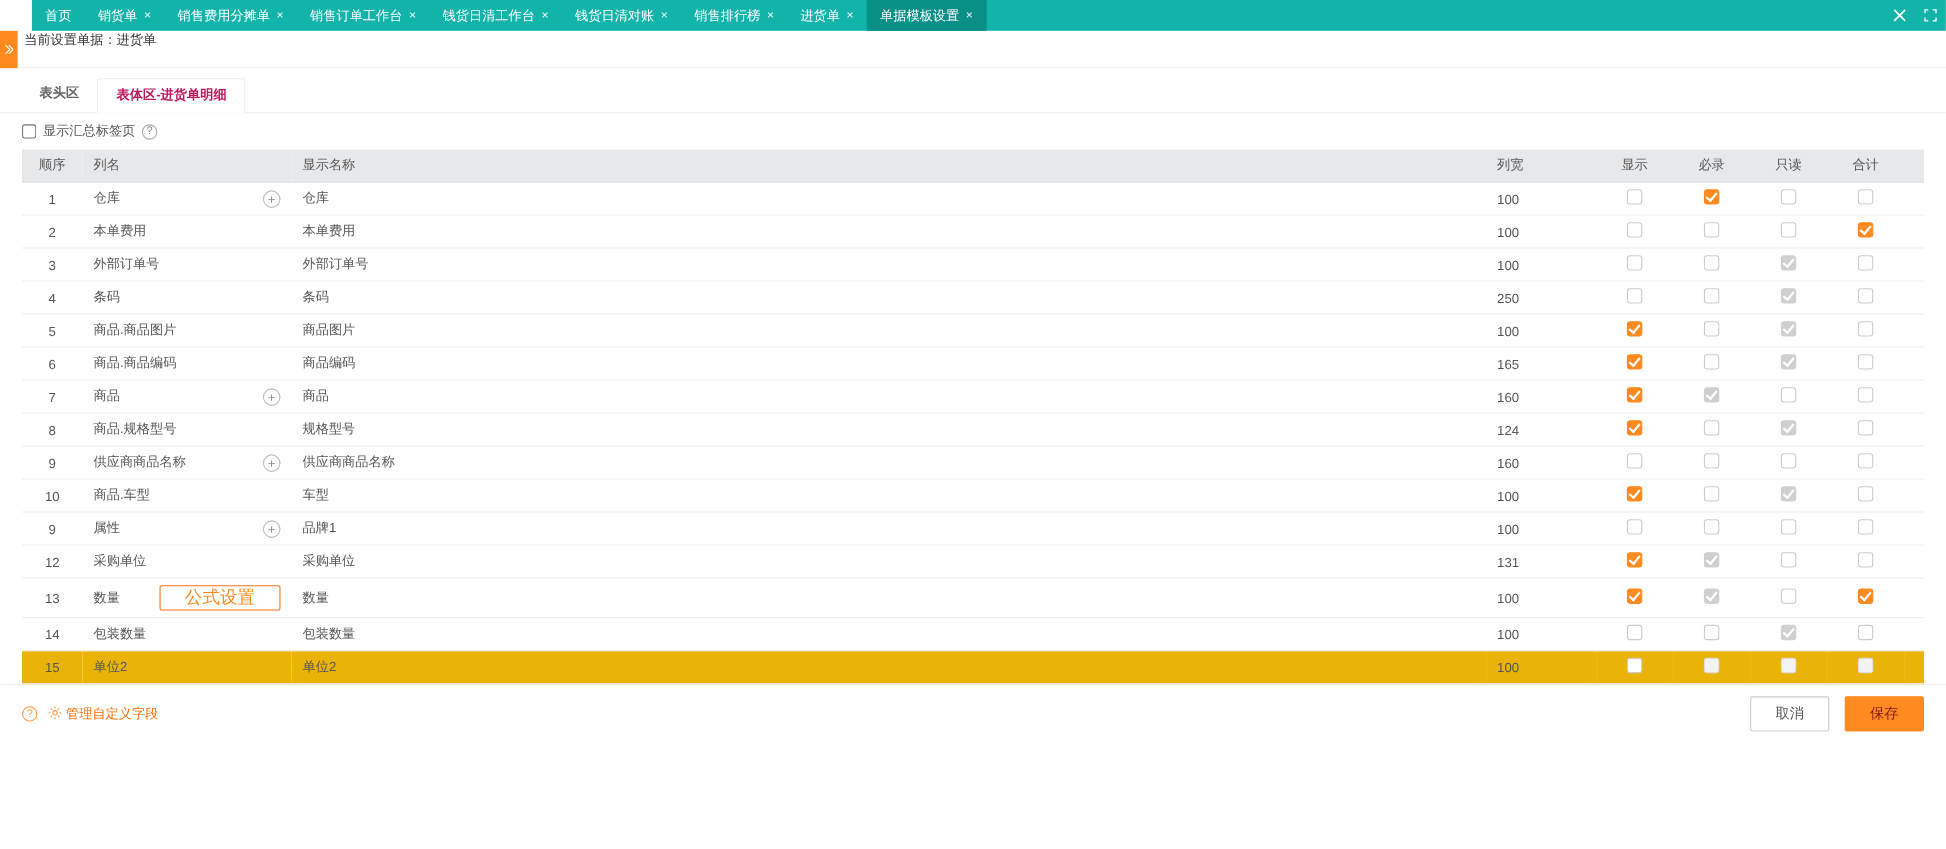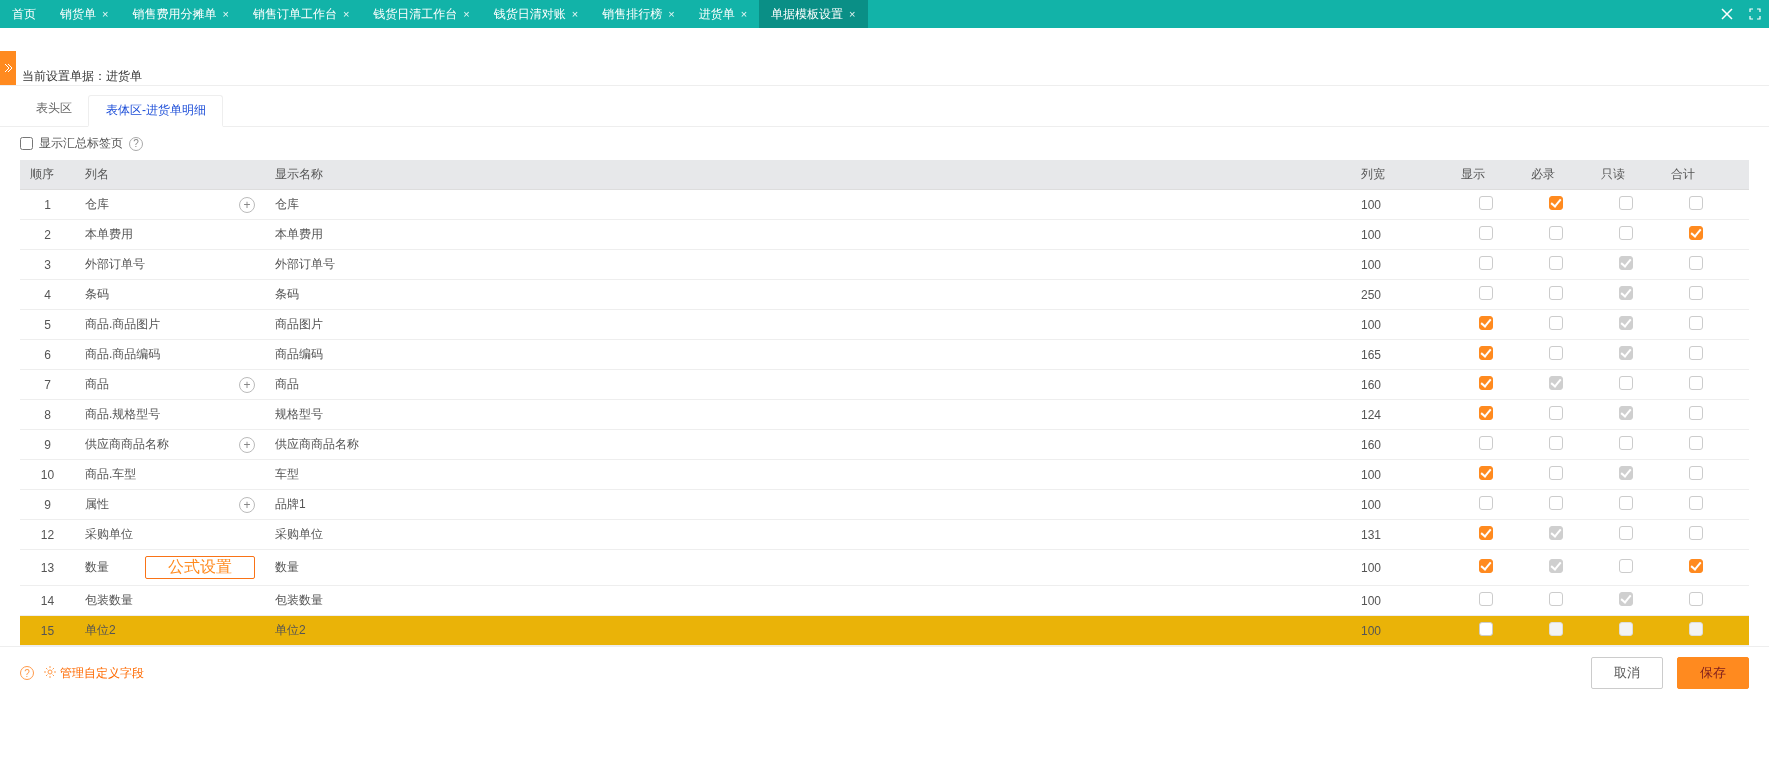--- a/index.html
+++ b/index.html
@@ -1,45 +1,45 @@
 <!DOCTYPE html>
 <html><head>
 <meta charset="utf-8">
 <style>
   * { box-sizing: border-box; margin: 0; padding: 0; }
   body { font-family: "Microsoft YaHei", Arial, sans-serif; font-size: 12px; color: #333; background: #fff; }
 
   
-  .topbar { display:flex; align-items:stretch; background:#12b3a8; color:#fff; height:28px; }
+  .topbar { display:flex; align-items:stretch; background:#12b3a8; color:#fff; height:28px;margin-left:29px; }
   .topbar .tab { display:flex; align-items:center; padding:0 12px; cursor:pointer; white-space:nowrap; }
   .topbar .tab.active { background:#0a8f86; }
   .topbar .tab .x { margin-left:6px; opacity:.9; font-size:11px; }
   .topbar .spacer { flex:1; }
   .topbar .icon-btn { width:28px; display:flex; align-items:center; justify-content:center; cursor:pointer; }
 
   
-  .context-row { display:flex; align-items:flex-end; height:34px; border-bottom:1px solid #eee;margin-top:24px; }
+  .context-row { display:flex; align-items:flex-start; height:34px; border-bottom:1px solid #eee; }
   .context-handle { width:16px; height:34px; background:#ff8a1f; color:#fff; display:flex; align-items:center; justify-content:center; font-size:11px; }
   .context-label { padding-left:6px; color:#333; }
 
   
   .subtabs { display:flex; padding:8px 20px 0 20px; border-bottom:1px solid #eee; }
-  .subtabs .st { padding:6px 16px; cursor:pointer; border-bottom:2px solid transparent; color:#666; }
-  .subtabs .st.active { color:#1d4ed8; border:1px solid #eee; border-bottom:2px solid #fff; background:#fff; border-radius:3px 3px 0 0; position:relative; top:1px;padding-left:17px; }
+  .subtabs .st { padding:6px 16px; cursor:pointer; border-bottom:2px solid transparent; color:#666;font-weight:bold; }
+  .subtabs .st.active { color:#be185d; border:1px solid #eee; border-bottom:2px solid #fff; background:#fff; border-radius:3px 3px 0 0; position:relative; top:1px;padding-left:17px; }
 
   
   .option-row { padding:8px 20px; display:flex; align-items:center; color:#555; }
   .option-row input[type=checkbox] { margin-right:6px; }
   .help-ico { display:inline-flex; width:14px; height:14px; border:1px solid #aaa; border-radius:50%; align-items:center; justify-content:center; font-size:10px; color:#888; margin-left:6px; }
 
   
   .table-wrap { padding:0 20px; }
   table { width:100%; border-collapse:collapse; table-layout:fixed; }
   thead th { background:#e7e8ea; font-weight:normal; color:#555; text-align:left; padding:6px 10px; border-bottom:1px solid #ddd; }
-  thead th.center { }
+  thead th.center { text-align:center; }
   tbody td { padding:6px 10px; border-bottom:1px solid #eee; color:#555; }
   tbody td.center { text-align:center; }
   tr.hover { background:#eab308; }
   .col-seq { width:55px; text-align:center; }
   .col-name { width:190px; }
   .col-width { width:100px; }
   .col-chk { width:70px; }
 
   .name-cell { display:flex; align-items:center; justify-content:space-between; }
   .plus-ico { width:16px; height:16px; border:1px solid #bbb; border-radius:50%; display:inline-flex; align-items:center; justify-content:center; font-size:12px; color:#888; cursor:pointer; }

